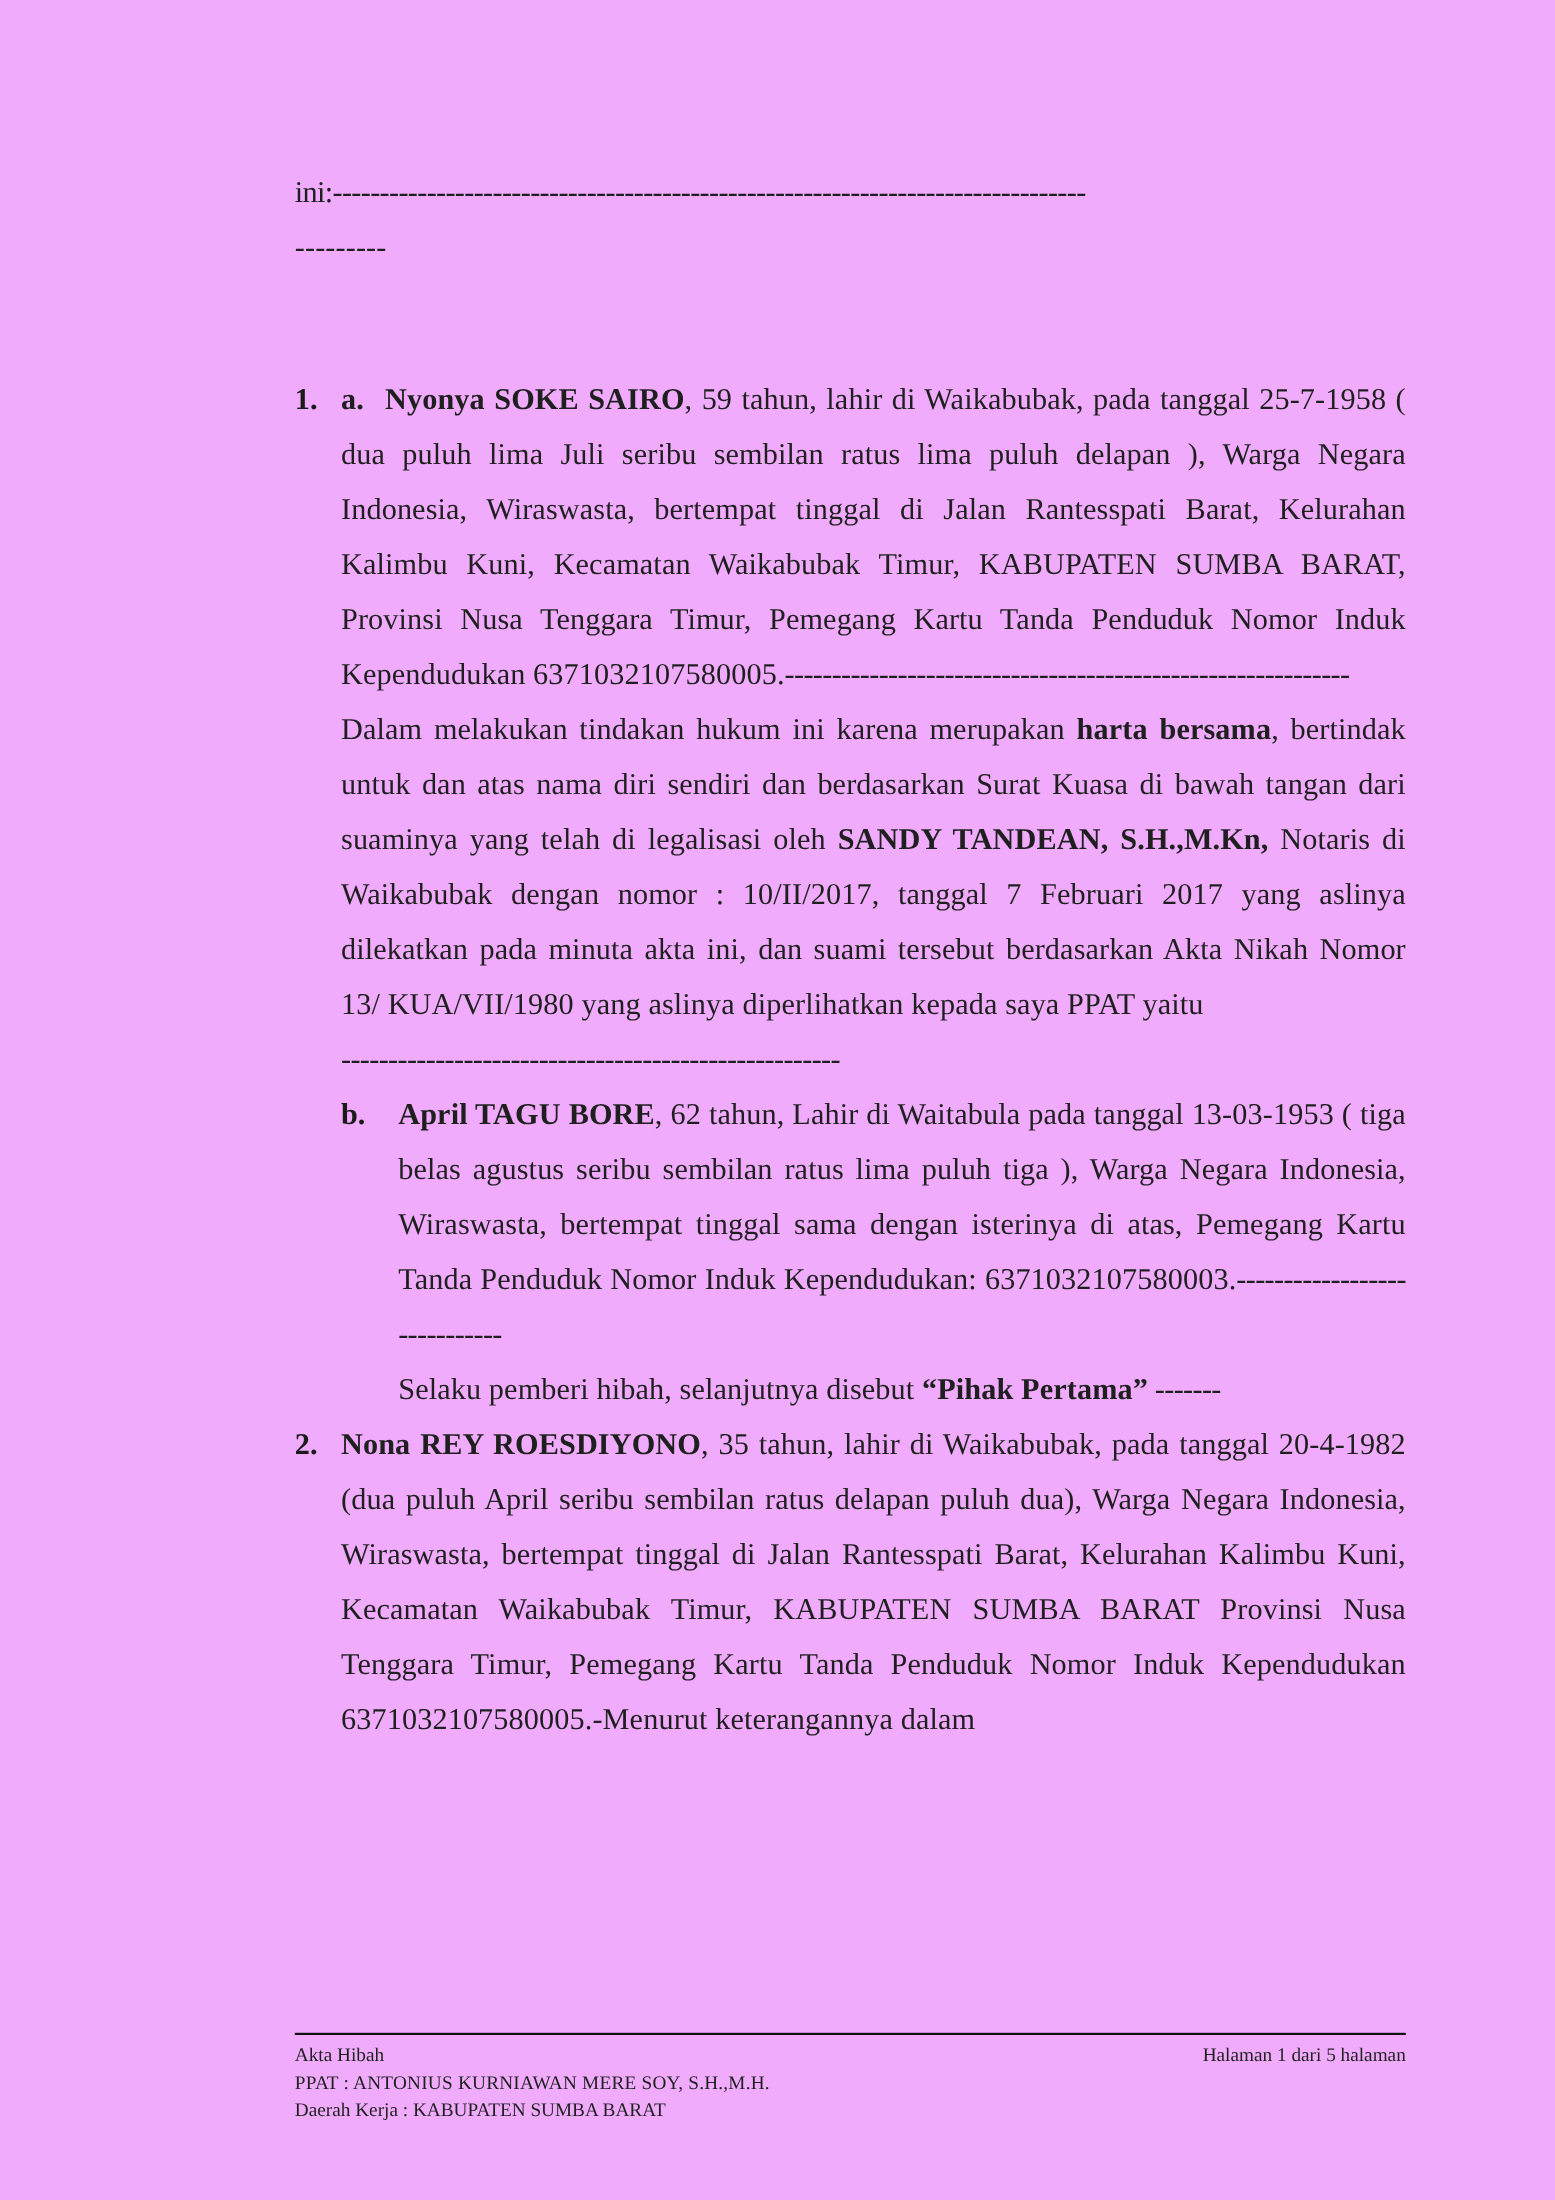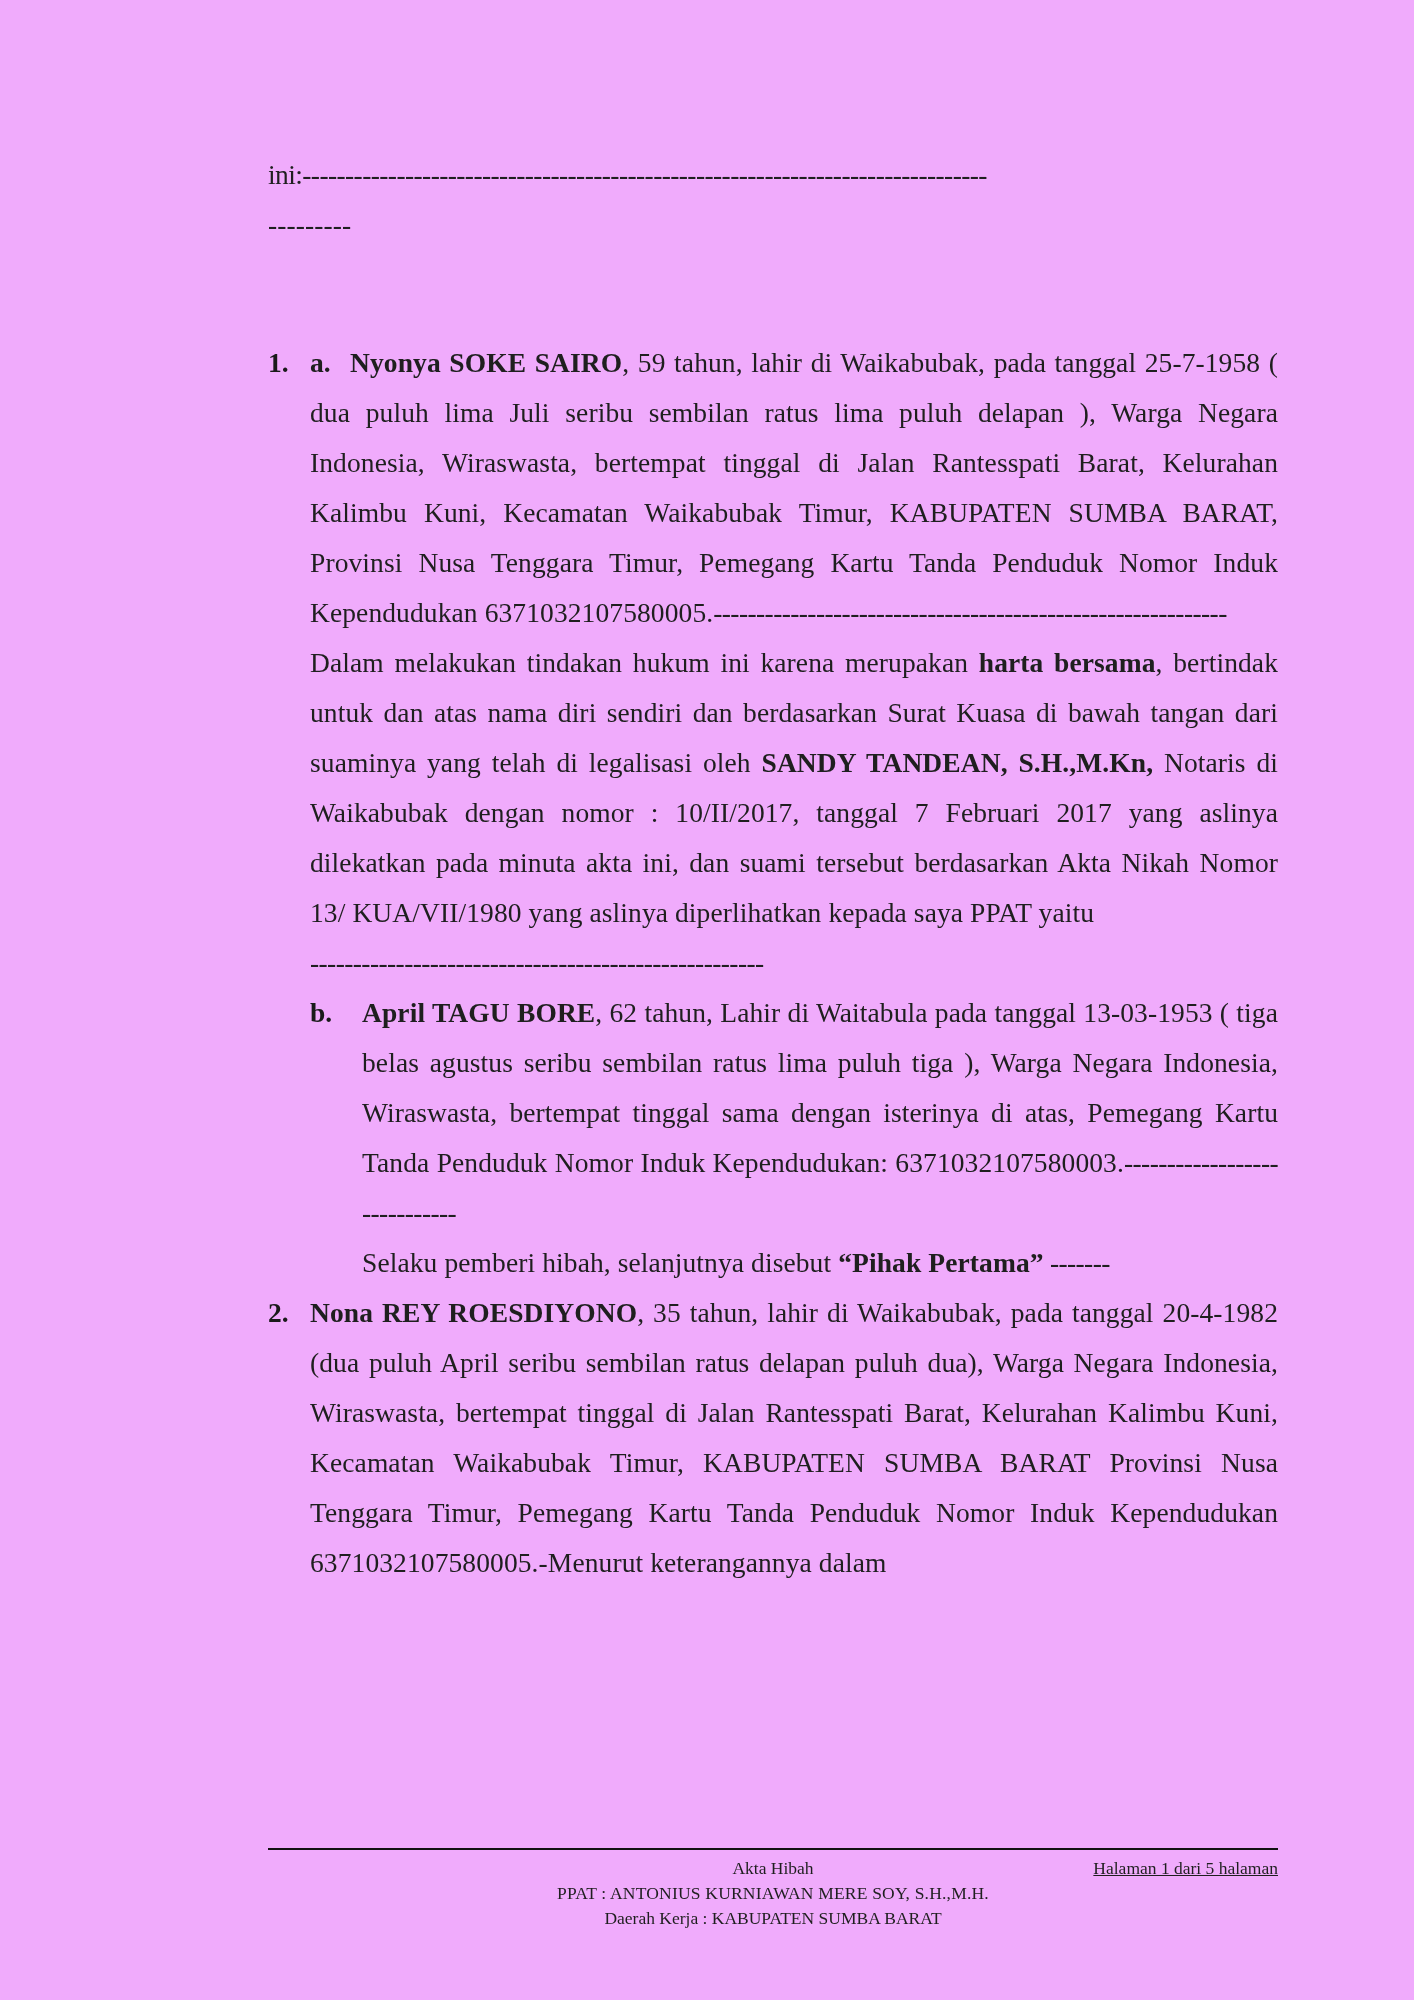--- a/index.html
+++ b/index.html
@@ -112,35 +112,33 @@
     width: 100%;
   }
   .footer-row {
     position: relative;
     min-height: 22px;
   }
   .footer-left {
     font-size: 17.5px;
     line-height: 25px;
     color: #1f1f1f;
-    text-align: center;
   }
   .footer-left .strong {
     font-weight: normal;
     letter-spacing: 0.2px;
   }
   .footer-right {
     position: absolute;
     right: 0;
     top: 0;
     font-size: 17.5px;
     line-height: 25px;
     color: #1f1f1f;
     white-space: nowrap;
-    text-decoration: underline;
   }
 </style>
 </head>
 <body>
 
 <div class="page">
 
   <div class="content">
 
     <p class="para opening">

